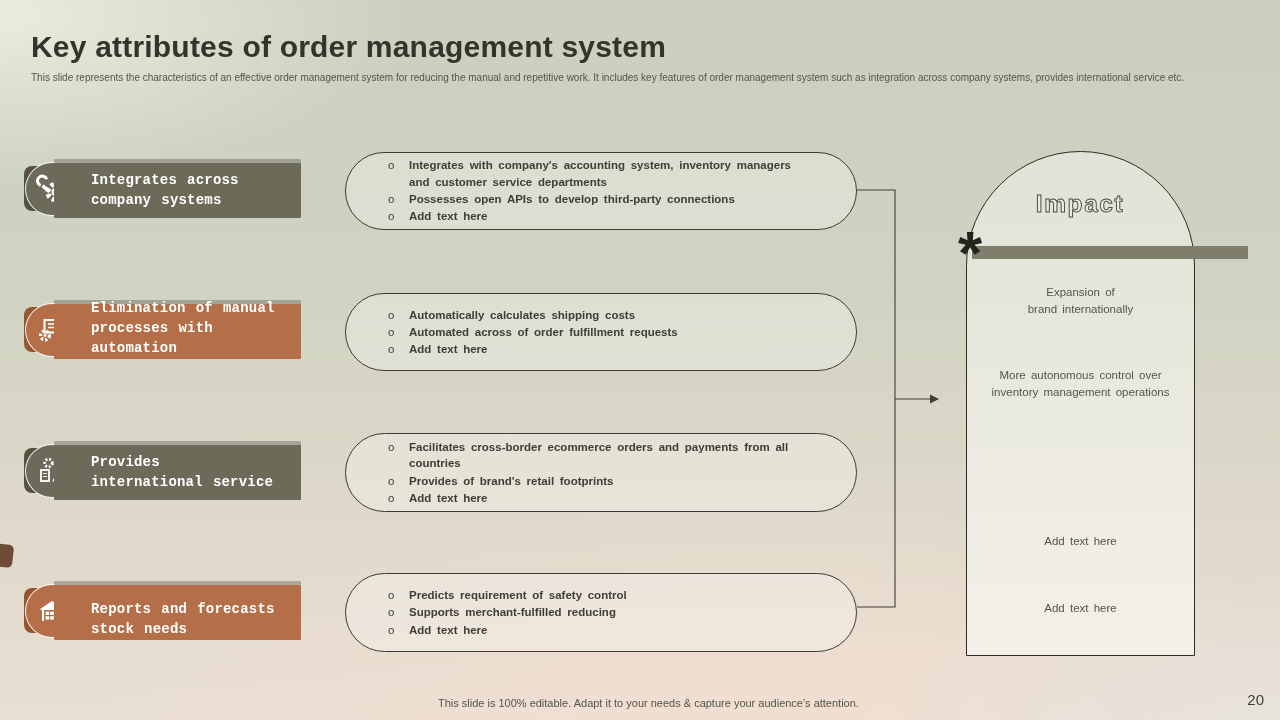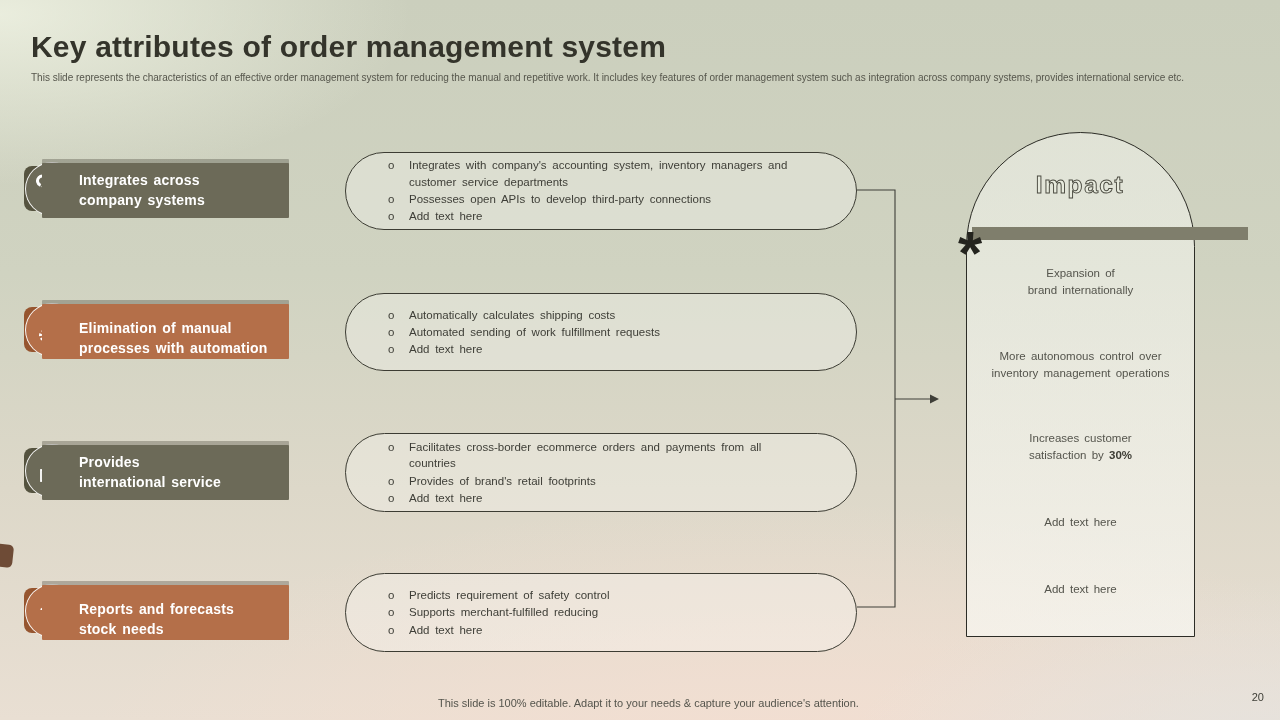--- a/index.html
+++ b/index.html
@@ -10,24 +10,24 @@
       radial-gradient(46% 34% at 0% 2%, rgba(244,247,232,0.75), rgba(244,247,232,0) 70%),
       radial-gradient(55% 42% at 100% 106%, rgba(229,227,223,0.95), rgba(229,227,223,0) 62%),
       radial-gradient(95% 70% at 60% 110%, #f4ded1 0%, rgba(244,222,209,0) 58%),
       linear-gradient(180deg,#cbcfbd 0%,#d0d3c1 38%,#ddd8c9 68%,#e9dfd3 100%);
   }
   .title{position:absolute;left:31px;top:22px;font-size:30px;font-weight:bold;color:#34342b;letter-spacing:0.2px;margin-top:8px;}
   .subtitle{position:absolute;left:31px;top:70px;width:1208px;font-size:10px;line-height:1.55;color:#55554b;}
 
   
   .attr-label{
-    position:absolute;left:42px;width:247px;height:55px;
+    position:absolute;left:54px;width:247px;height:55px;
     display:flex;align-items:center;box-sizing:border-box;padding-left:37px;
     color:#fff;font-weight:bold;font-size:14px;line-height:1.42;letter-spacing:0.2px;word-spacing:1.5px;
-    white-space:pre-line;border-radius:1px;box-shadow:0 -4px 0 rgba(40,35,25,0.28);
+    white-space:pre-line;border-radius:1px;box-shadow:0 -4px 0 rgba(40,35,25,0.28);font-family:Liberation Mono, monospace;
   }
   .theme-olive .attr-label{background:var(--olive,#6C6A58);}
   .theme-orange .attr-label{background:var(--orange,#B46F49);align-items:flex-end;}
   .attr-icon{position:absolute;left:24px;width:56px;height:56px;}
   .attr-icon .sq{position:absolute;left:0;top:4px;width:45px;height:45px;border-radius:8px;}
   .attr-icon .circ{position:absolute;left:1px;top:0;width:54px;height:54px;border-radius:50%;
     border:1.6px solid rgba(255,255,255,0.95);box-sizing:border-box;
     display:flex;align-items:center;justify-content:center;}
   .theme-olive .sq{background:#55533f;}
   .theme-olive .circ{background:var(--olive,#6C6A58);}
@@ -35,43 +35,43 @@
   .theme-orange .circ{background:var(--orange,#B46F49);}
 
   
   .bullet-box{
     position:absolute;left:345px;width:512px;box-sizing:border-box;
     border:1.2px solid #3c3c33;border-radius:40px;background:rgba(252,253,248,0.30);
     display:flex;flex-direction:column;justify-content:center;padding:8px 44px 8px 42px;row-gap:1px;
   }
   .bullet-item{display:flex;column-gap:13px;font-size:11.5px;line-height:1.42;color:#3e3e37;word-spacing:2.5px;}
   .bullet-item .marker{flex:0 0 8px;}
-  .bullet-item .btext{width:402px;}
+  .bullet-item .btext{width:402px;font-weight:bold;}
 
   
   .connector{position:absolute;left:0;top:0;pointer-events:none;}
 
   
   .arch{
-    position:absolute;left:966px;top:132px;width:229px;height:505px;box-sizing:border-box;
+    position:absolute;left:966px;top:151px;width:229px;height:505px;box-sizing:border-box;
     border:1.5px solid #2c2c26;border-radius:145px 145px 0 0;
     background:linear-gradient(180deg,rgba(250,251,246,0.42),rgba(250,251,246,0.62));
   }
   .impact-title-svg{position:absolute;left:0;top:28px;width:100%;height:48px;}
   .impact-title-svg text{font-family:"Liberation Sans","DejaVu Sans",sans-serif;font-size:31px;font-weight:bold;letter-spacing:2px;}
   .impact-bar{position:absolute;left:5px;top:94px;width:276px;height:13px;background:var(--bar,#7F7E6C);}
   .asterisk{position:absolute;left:948px;top:222px;width:44px;font-size:62px;line-height:1;font-weight:bold;color:#24241e;text-align:center;}
   .impact-item{position:absolute;left:0;width:100%;text-align:center;font-size:11.5px;line-height:1.5;
     color:#54544c;white-space:pre-line;word-spacing:2px;}
   .impact-item b{color:#3c3c34;}
 
   .edge-square{position:absolute;left:-9px;top:544px;width:22px;height:23px;border-radius:5px;background:#6e4b36;transform:rotate(6deg);}
 
   .footer{position:absolute;left:50%;transform:translateX(-48%);top:697px;font-size:11px;color:#54544c;}
-  .page-number{position:absolute;right:16px;top:691px;font-size:11px;color:#3e3e37;}
+  .page-number{position:absolute;right:16px;top:691px;font-size:15px;color:#3e3e37;}
 
   .icon-svg{width:32px;height:32px;display:block;}
 </style>
 </head>
 <body>
 
 <div class="slide" style="--olive: #6C6A58; --orange: #B46F49; --bar: #7F7E6C; --connector: #3F3F38;">
 
   <div class="title">Key attributes of order management system</div>
   <div class="subtitle">This slide represents the characteristics of an effective order management system for reducing the manual and repetitive work. It includes key features of order management system such as integration across company systems, provides international service etc.</div>
@@ -126,21 +126,21 @@
       <span>Elimination of manual
 processes with automation</span>
     </div>
     <div class="bullet-box" style="top:293px;height:78px">
       <div class="bullet-item">
         <span class="marker">o</span>
         <span class="btext">Automatically calculates shipping costs</span>
       </div>
       <div class="bullet-item">
         <span class="marker">o</span>
-        <span class="btext">Automated sending of work fulfillment requests</span>
+        <span class="btext">Automated across of order fulfillment requests</span>
       </div>
       <div class="bullet-item">
         <span class="marker">o</span>
         <span class="btext">Add text here</span>
       </div>
     </div>
   </div>
 
   <div class="theme-olive">
     <div class="attr-icon" style="top:444px">
@@ -222,22 +222,20 @@
 
   <div class="arch">
     <svg class="impact-title-svg" viewBox="0 0 287 48">
       <text x="143" y="34" text-anchor="middle" fill="rgba(233,235,223,0.9)" stroke="#4b4b41" stroke-width="1.2">Impact</text>
     </svg>
     <div class="impact-bar"></div>
     <div class="impact-item" style="top:215px">More autonomous control over
 inventory management operations</div>
     <div class="impact-item" style="top:132px">Expansion of
 brand internationally</div>
-    <div class="impact-item" style="top:297px"><span>Increases customer
-satisfaction by </span><b>30%</b></div>
     <div class="impact-item" style="top:381px">Add text here</div>
     <div class="impact-item" style="top:448px">Add text here</div>
   </div>
   <div class="asterisk">*</div>
 
   <div class="footer">This slide is 100% editable. Adapt it to your needs &amp; capture your audience's attention.</div>
   <div class="page-number">20</div>
 
 </div>
 

